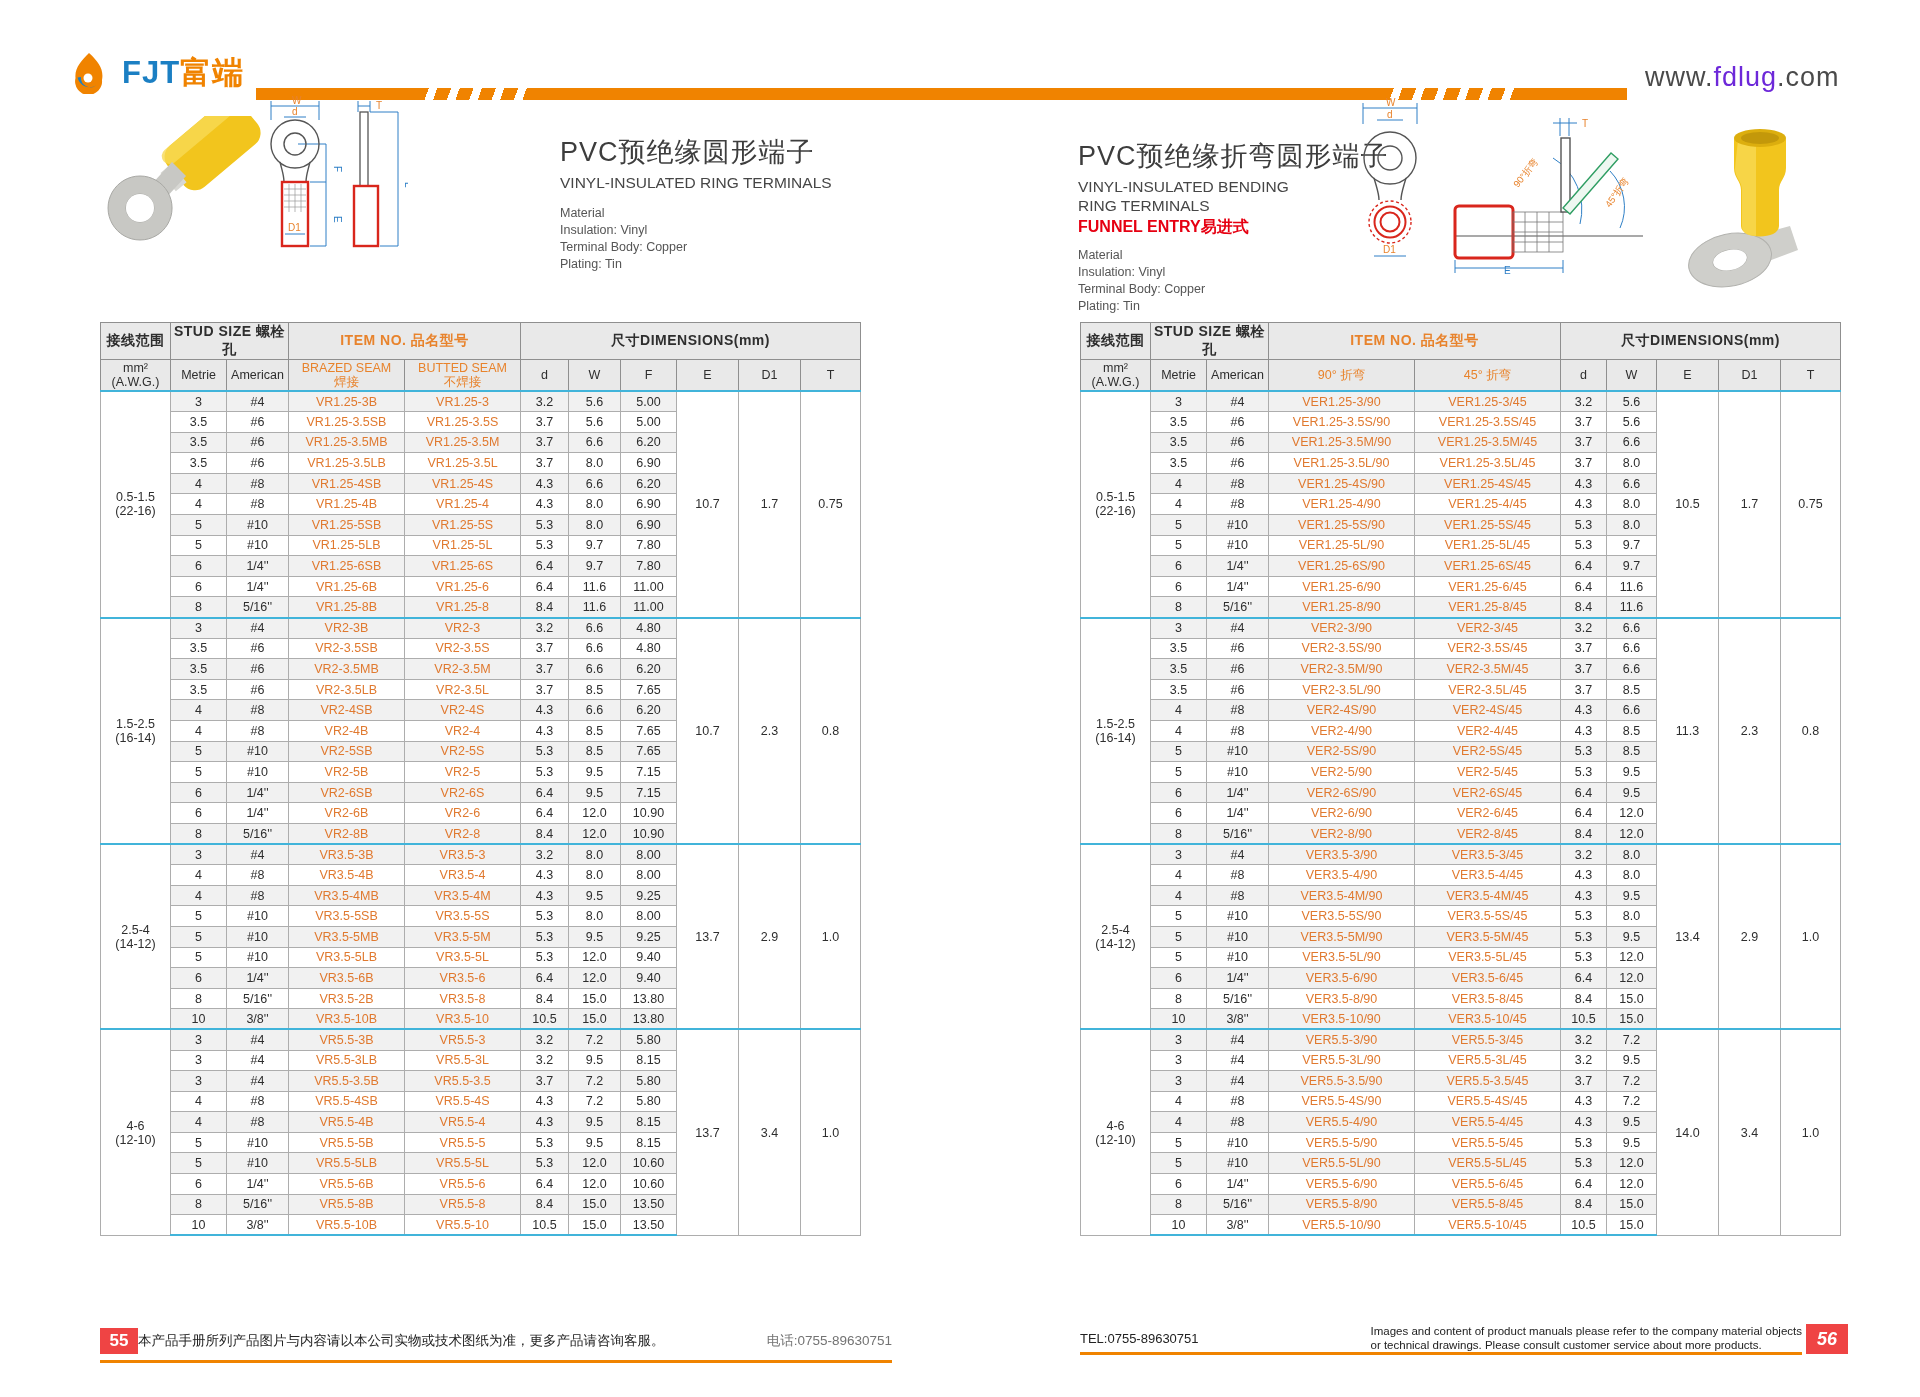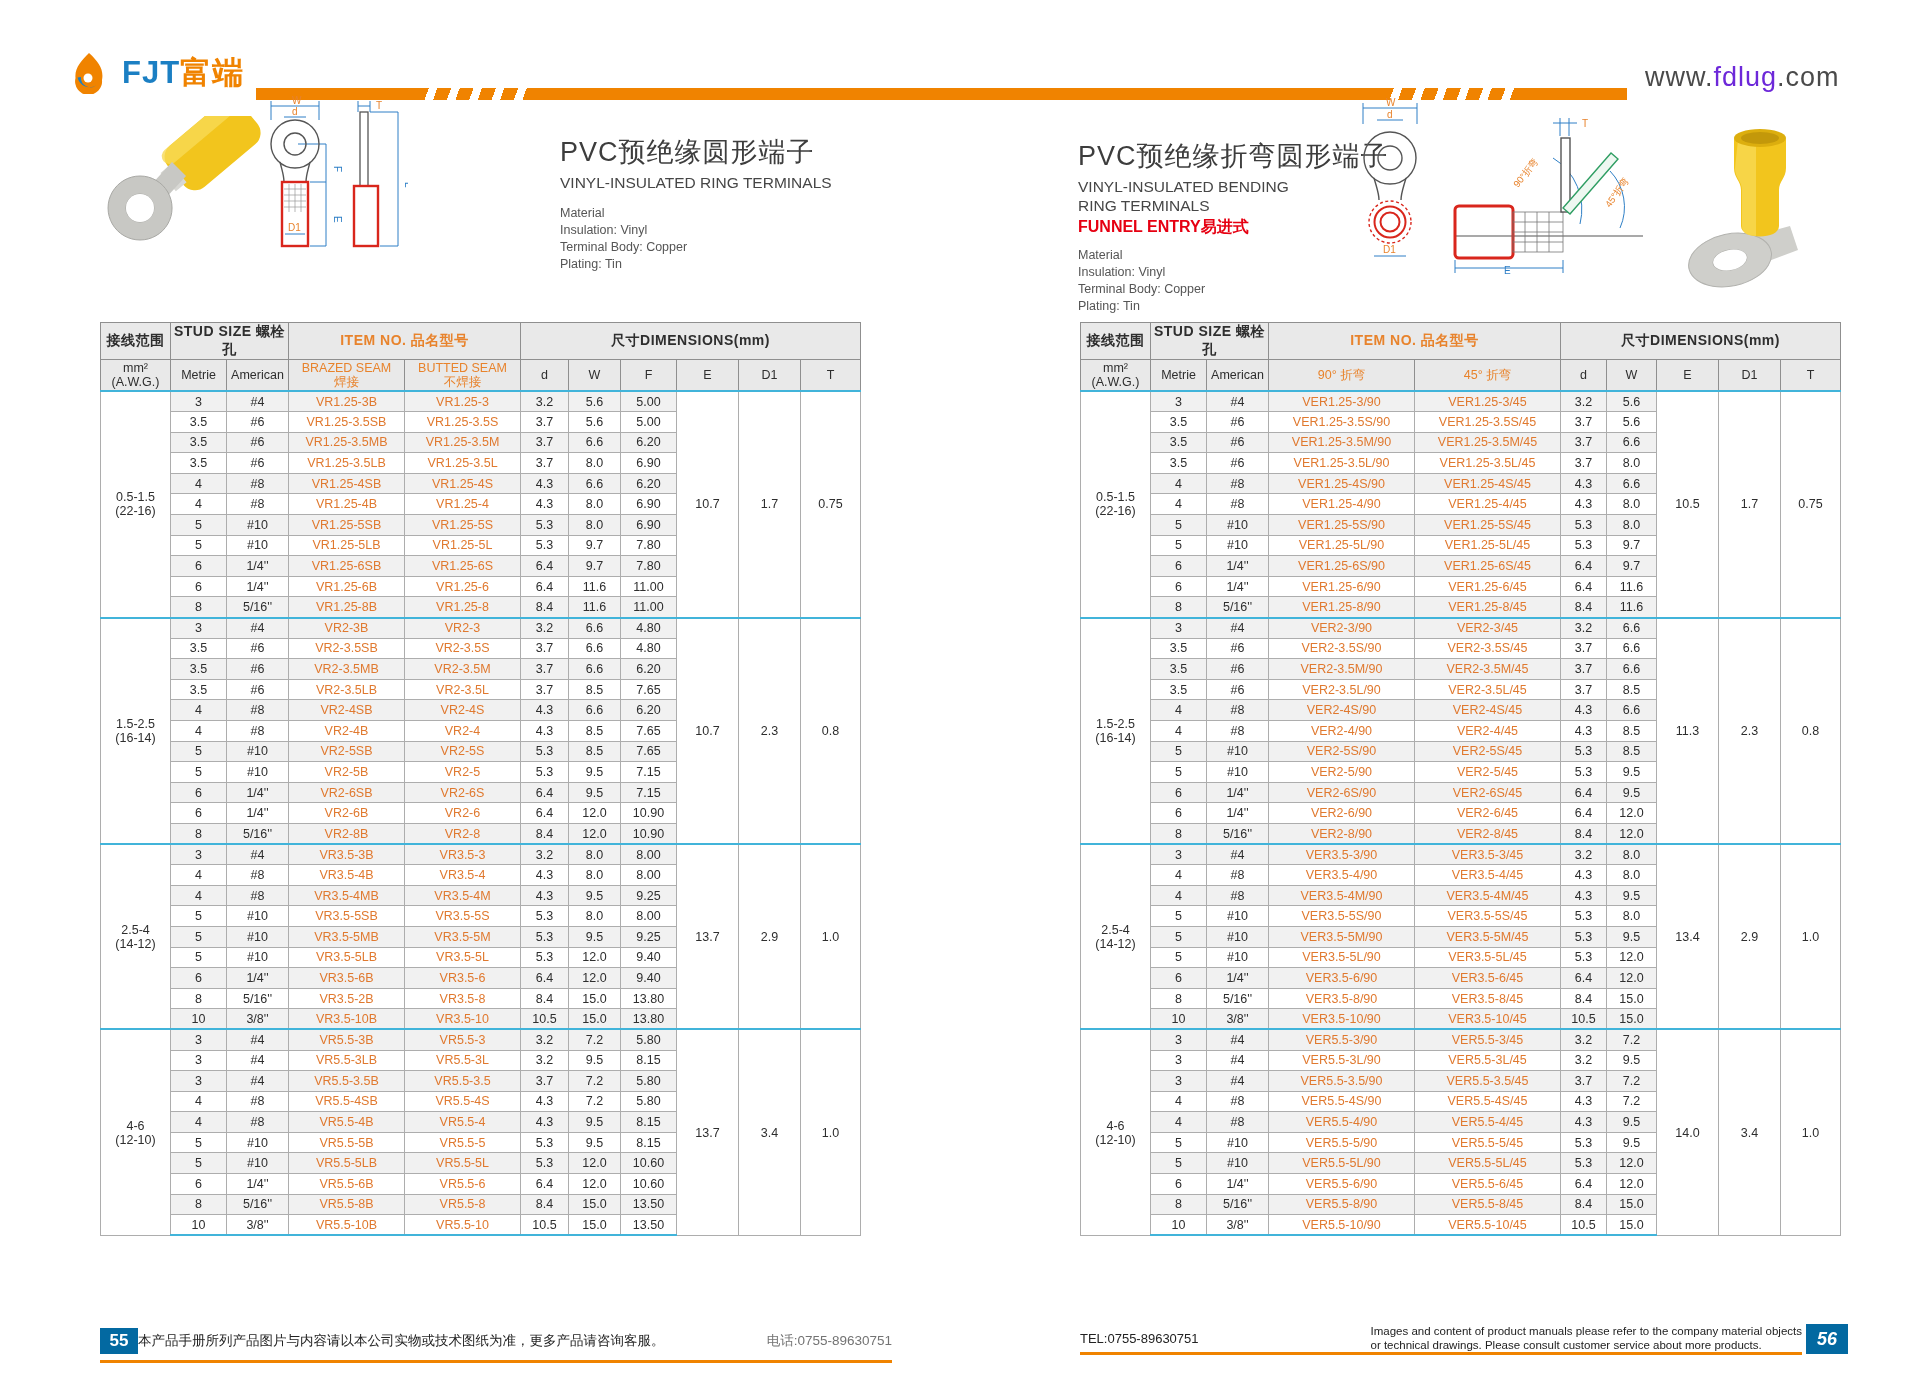--- a/index.html
+++ b/index.html
@@ -54,21 +54,21 @@
   .data-table tbody td.item{color:#e0792f;}
   .data-table tbody td.range,.data-table tbody td.merged{background:#ffffff !important;font-size:12.5px;}
   .data-table tbody tr.g-start td{border-top:2px solid #41b4da;}
   .data-table tbody tr:last-child td{border-bottom:2px solid #41b4da;}
 
   
   .footer-left{position:absolute;left:100px;top:1328px;width:792px;border-bottom:3px solid #f08300;
       padding-bottom:6px;display:flex;align-items:center;}
   .footer-right{position:absolute;left:1080px;top:1324px;width:722px;border-bottom:3px solid #f08300;
       padding-bottom:0;display:flex;align-items:center;}
-  .page-box{width:38px;height:26px;background:#0369a1;color:#fff;font-size:17px;font-weight:bold;
+  .page-box{width:38px;height:26px;background:#ef4444;color:#fff;font-size:17px;font-weight:bold;
       display:flex;align-items:center;justify-content:center;flex:0 0 auto;}
   .pb-right{position:absolute;left:1806px;top:1324px;width:42px;height:30px;font-size:18px;font-style:italic;}
   .f-note{font-size:13.5px;color:#222;}
   .f-tel{margin-left:auto;font-size:13.5px;color:#737373;}
   .fr-tel{font-size:13px;color:#222;flex:0 0 auto;}
   .fr-note{margin-left:auto;font-size:11.5px;color:#222;line-height:14px;text-align:left;}
 </style>
 </head>
 <body>
 

